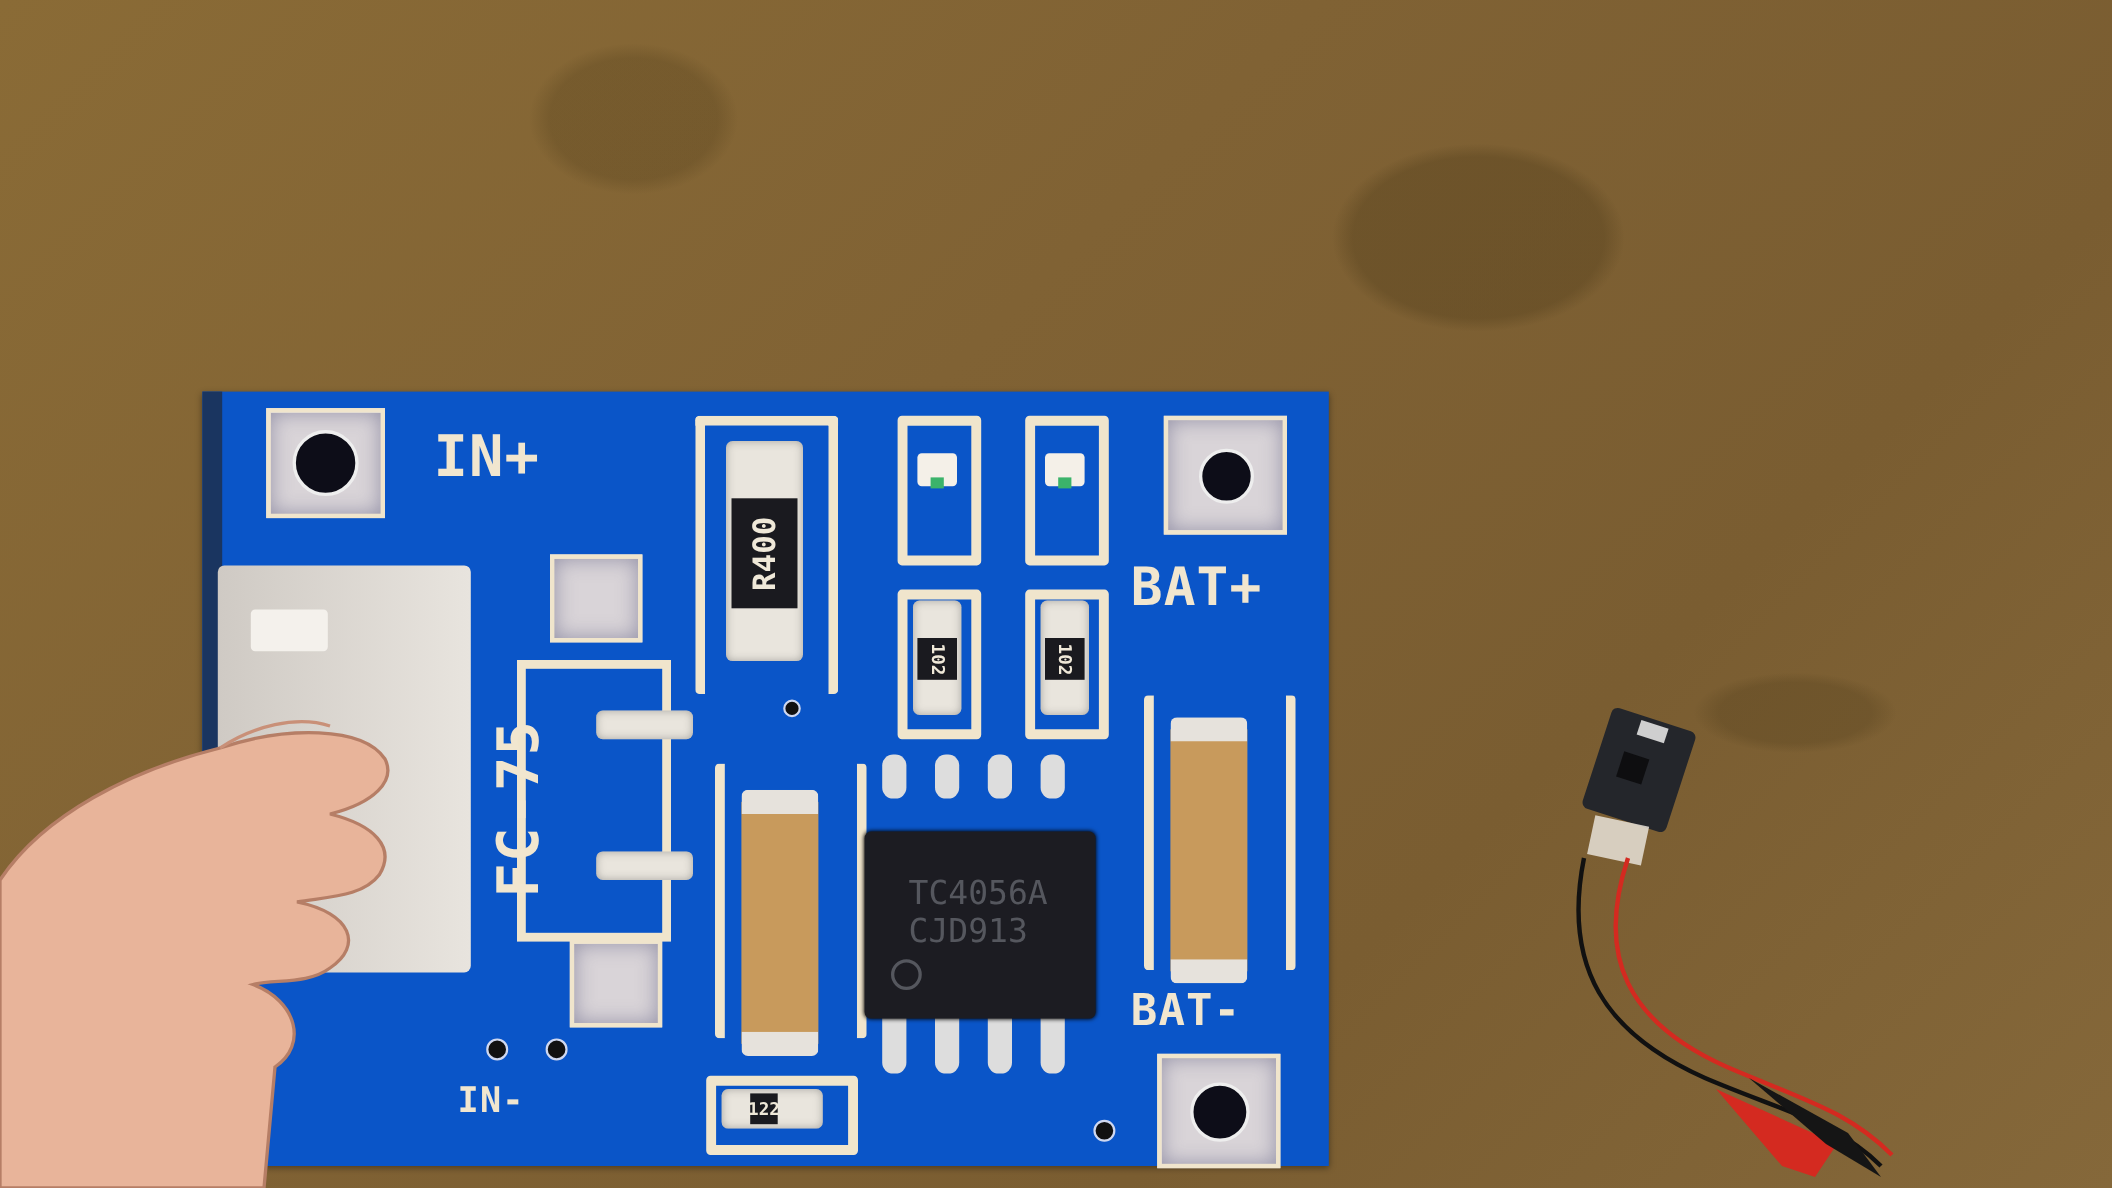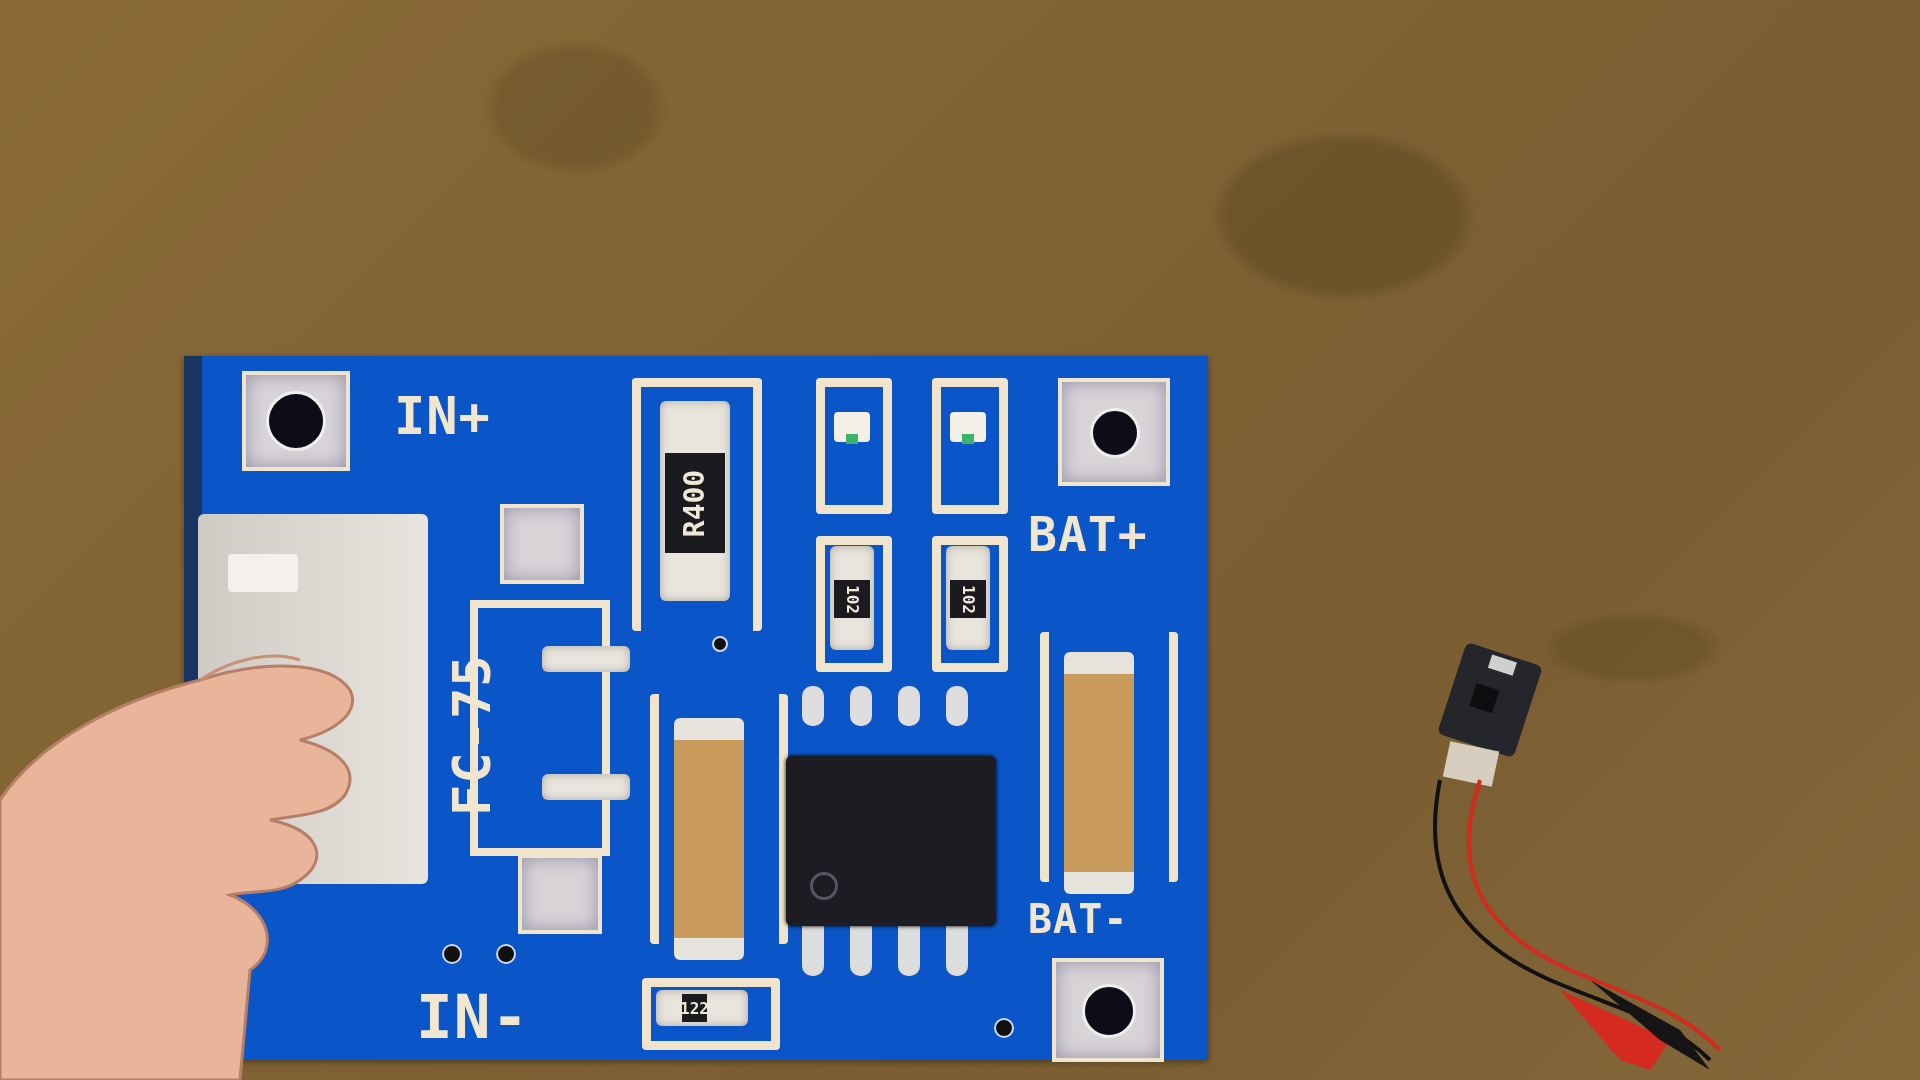--- a/index.html
+++ b/index.html
@@ -37,21 +37,21 @@
 
 <div id="pcb" class="abs">
 
   <div class="pad-sq" style="left:40px;top:15px;width:100px;height:92px;">
     <div class="hole" style="left:20px;top:16px;width:54px;height:54px;"></div>
   </div>
   <div class="silk" style="left:192px;top:30px;font-size:52px;">IN+</div>
 
   <div class="via" style="left:240px;top:588px;"></div>
   <div class="via" style="left:294px;top:588px;"></div>
-  <div class="silk" style="left:214px;top:625px;font-size:61px;">IN-</div>
+  <div class="silk" style="left:214px;top:625px;font-size:32px;">IN-</div>
 
   <div class="pad-sq" style="left:298px;top:148px;width:76px;height:72px;"></div>
   <div class="pad-sq" style="left:316px;top:498px;width:76px;height:72px;"></div>
 
   <div style="position:absolute;left:268px;top:244px;width:124px;height:240px;border:8px solid #f0e5cc;border-left-width:8px;"></div>
   <div class="silk" style="left:240px;top:328px;font-size:52px;transform:rotate(-90deg);transform-origin:left top;top:460px;">FC-75</div>
   <div class="smd" style="left:340px;top:290px;width:88px;height:26px;"></div>
   <div class="smd" style="left:340px;top:418px;width:88px;height:26px;"></div>
 
   <div class="frame" style="left:430px;top:22px;width:112px;height:244px;border-bottom:none;border-top-width:9px;"></div>
@@ -99,20 +99,24 @@
   <div class="pin" style="left:648px;top:330px;"></div>
   <div class="pin" style="left:696px;top:330px;"></div>
   <div class="pin" style="left:744px;top:330px;"></div>
 
   <div class="pin" style="left:600px;top:560px;height:60px;"></div>
   <div class="pin" style="left:648px;top:560px;height:60px;"></div>
   <div class="pin" style="left:696px;top:560px;height:60px;"></div>
   <div class="pin" style="left:744px;top:560px;height:60px;"></div>
 
   <div style="position:absolute;left:584px;top:400px;width:210px;height:170px;background:#1c1c22;border-radius:6px;box-shadow:0 0 4px #000;">
+    <div style="position:absolute;left:40px;top:40px;font-family:'DejaVu Sans Mono',monospace;color:#55575e;font-size:30px;line-height:34px;">
+      <div>TC4056A</div>
+      <div>CJD913</div>
+    </div>
     <div style="position:absolute;left:24px;top:116px;width:22px;height:22px;border-radius:50%;border:3px solid #55575e;"></div>
   </div>
   <div class="via" style="left:792px;top:662px;"></div>
 
   <div class="frame" style="left:440px;top:622px;width:120px;height:54px;"></div>
   <div class="smd" style="left:454px;top:634px;width:92px;height:36px;">
     <div class="body-dark" style="left:26px;top:4px;width:25px;height:28px;font-size:16px;">122</div>
   </div>
 
   <div class="silk" style="left:826px;top:540px;font-size:40px;">BAT-</div>

